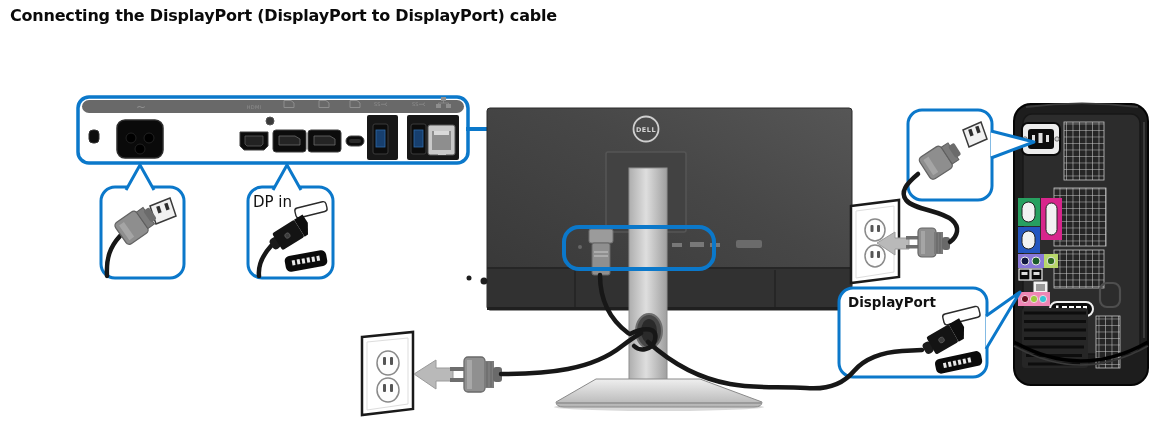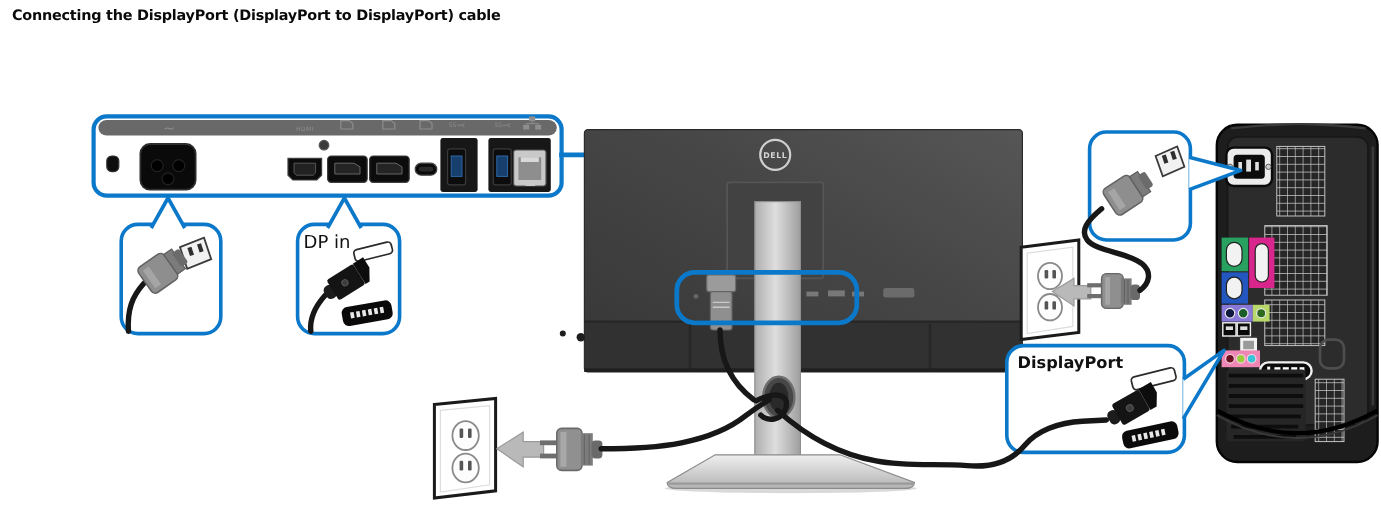--- a/index.html
+++ b/index.html
@@ -1,18 +1,18 @@
 <!DOCTYPE html>
 <html><head>
 <meta charset="utf-8">
 <style>
   html,body{margin:0;padding:0;background:#fff;}
   #stage{position:relative;width:1151px;height:425px;background:#fff;overflow:hidden;
          font-family:"DejaVu Sans","Liberation Sans",sans-serif;}
-  #title{position:absolute;left:10px;top:6px;margin:0;font-size:12px;font-weight:700;
+  #title{position:absolute;left:10px;top:6px;margin:0;font-size:16px;font-weight:700;
          color:#0a0a0a;letter-spacing:-0.2px;font-family:"DejaVu Sans","Liberation Sans",sans-serif;}
   #diagram{position:absolute;left:0;top:0;}
   svg text{font-family:"DejaVu Sans","Liberation Sans",sans-serif;}
   .co{fill:#fff;stroke:#0b78ca;stroke-width:3;}
   .bl{fill:none;stroke:#0b78ca;}
   .cb{fill:none;stroke:#171717;stroke-width:4.5;stroke-linecap:round;}
   .tiny{fill:#8e8e8e;}
   .pin{fill:#e0e0e0;}
 </style>
 </head>

